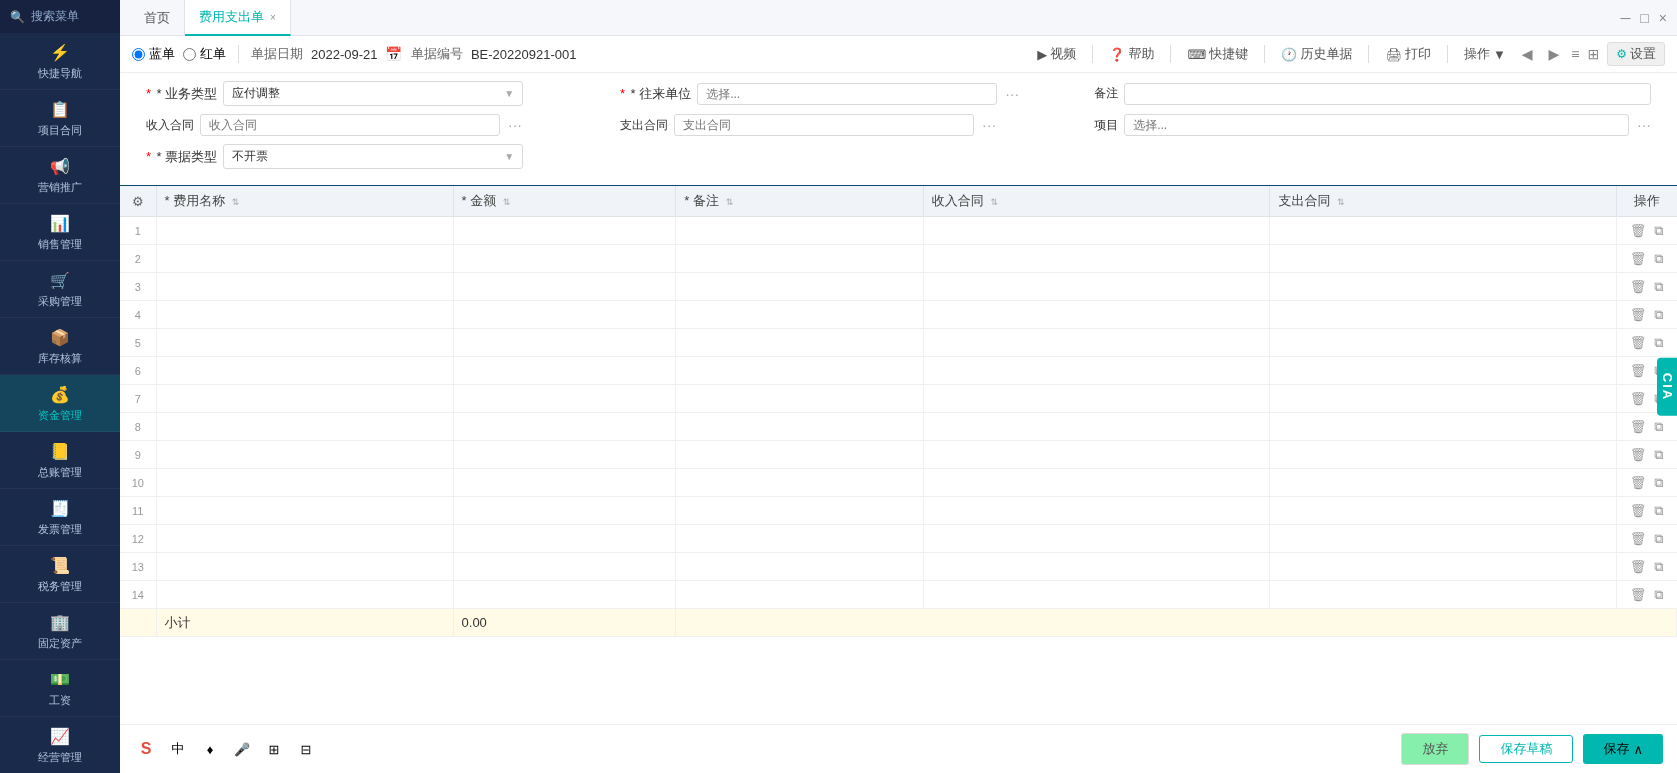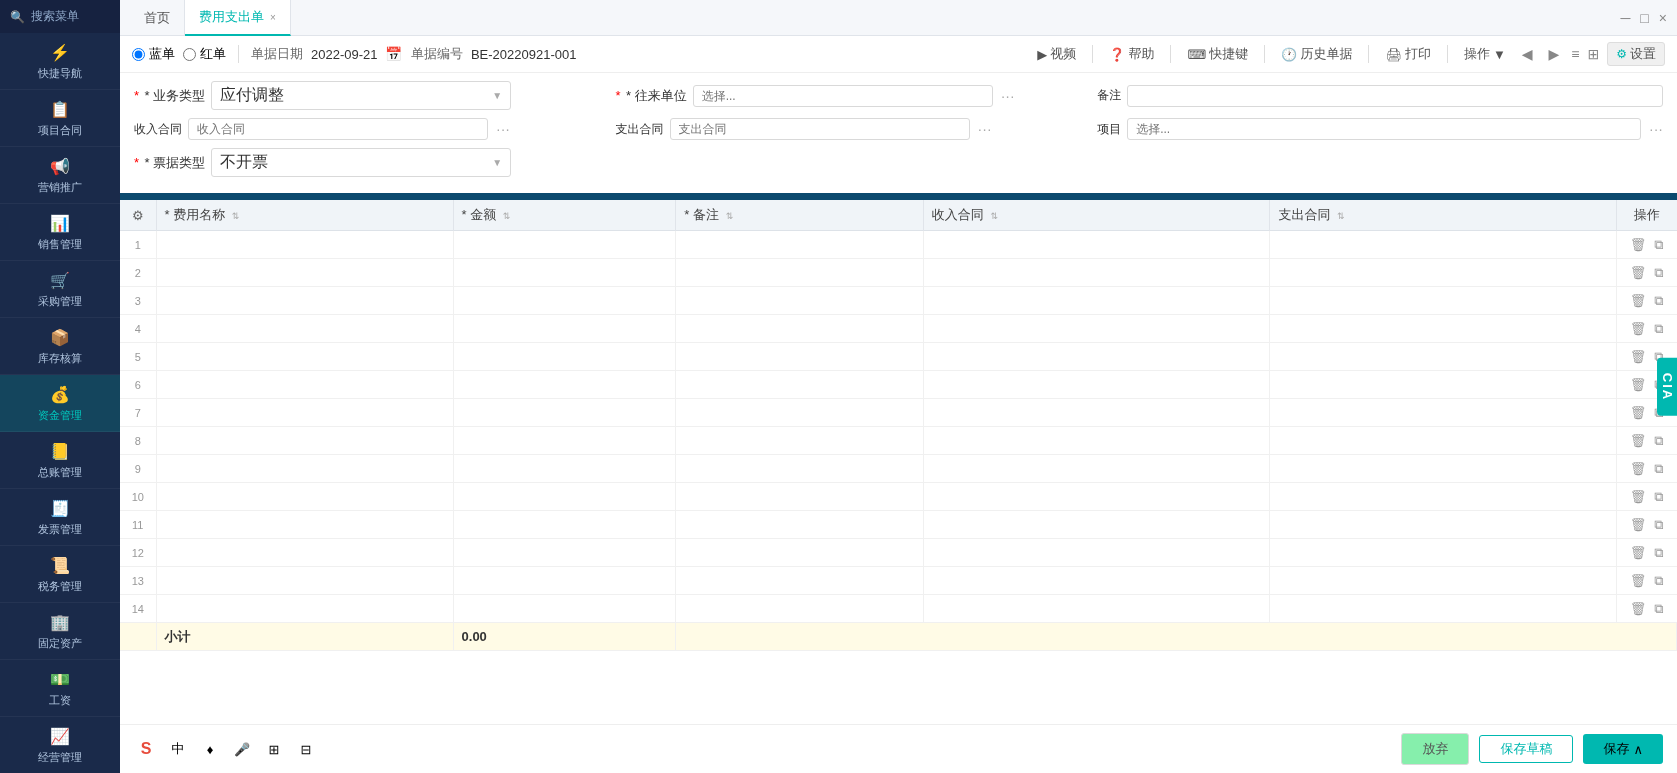--- a/index.html
+++ b/index.html
@@ -117,23 +117,23 @@
       background: #f0f0f0;
       border: 1px solid #ddd;
       padding: 2px 8px;
       border-radius: 3px;
       color: #555;
     }
     .cal-icon { font-size: 14px; cursor: pointer; color: #888; }
 
     
     .form-area {
-      padding: 8px 14px;
+      padding: 8px 26px;
       background: #fff;
-      border-bottom: 7px solid #0c4a6e;
+      border-bottom: 1px solid #0c4a6e;
       flex-shrink: 0;
     }
     .form-row {
       display: flex;
       align-items: center;
       gap: 10px;
       margin-bottom: 8px;
       flex-wrap: wrap;
     }
     .form-field {
@@ -164,21 +164,21 @@
       flex: 1;
       display: flex;
       align-items: center;
       border: 1px solid #d9d9d9;
       border-radius: 3px;
       background: #fff;
       padding: 3px 8px;
       cursor: pointer;
       justify-content: space-between;
     }
-    .form-select-val { font-size: 16px; color: #333; }
+    .form-select-val { font-size: 12px; color: #333; }
     .form-select-arrow { color: #aaa; font-size: 10px; }
     .form-more { color: #aaa; font-size: 14px; cursor: pointer; margin-left: 2px; }
 
     
     .table-wrap {
       flex: 1;
       overflow: auto;
       position: relative;
     }
     table {
@@ -209,21 +209,21 @@
       color: #333;
     }
     tbody td:first-child { text-align: center; color: #999; font-size: 11px; }
     .ops-cell {
       width: 60px;
       text-align: center;
       border-right: none;
     }
     .op-icon { cursor: pointer; color: #999; margin: 0 2px; font-size: 13px; }
     .subtotal-row { background: #fffbe6; }
-    .subtotal-row td { color: #333; font-weight: 700; }
+    .subtotal-row td { color: #333; font-weight: 400; }
 
     
     .footer-bar {
       display: flex;
       align-items: center;
       padding: 8px 14px;
       background: #fff;
       border-top: 1px solid #eee;
       flex-shrink: 0;
       justify-content: space-between;

